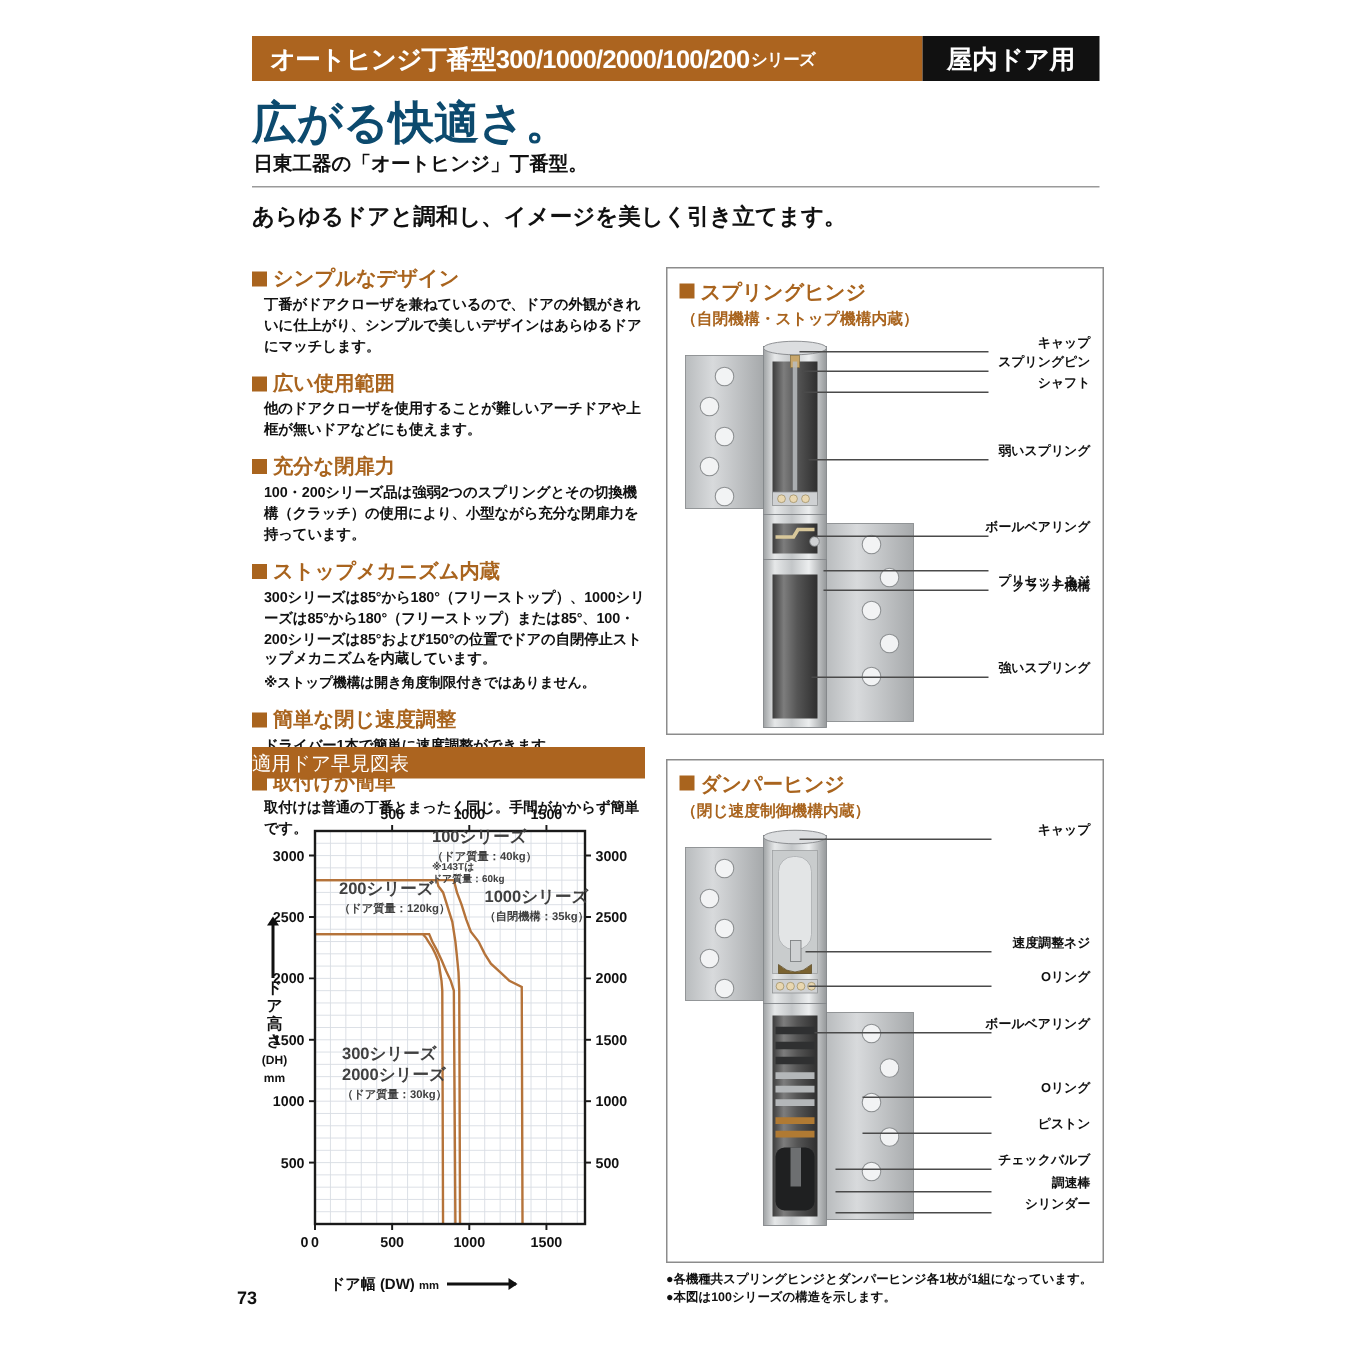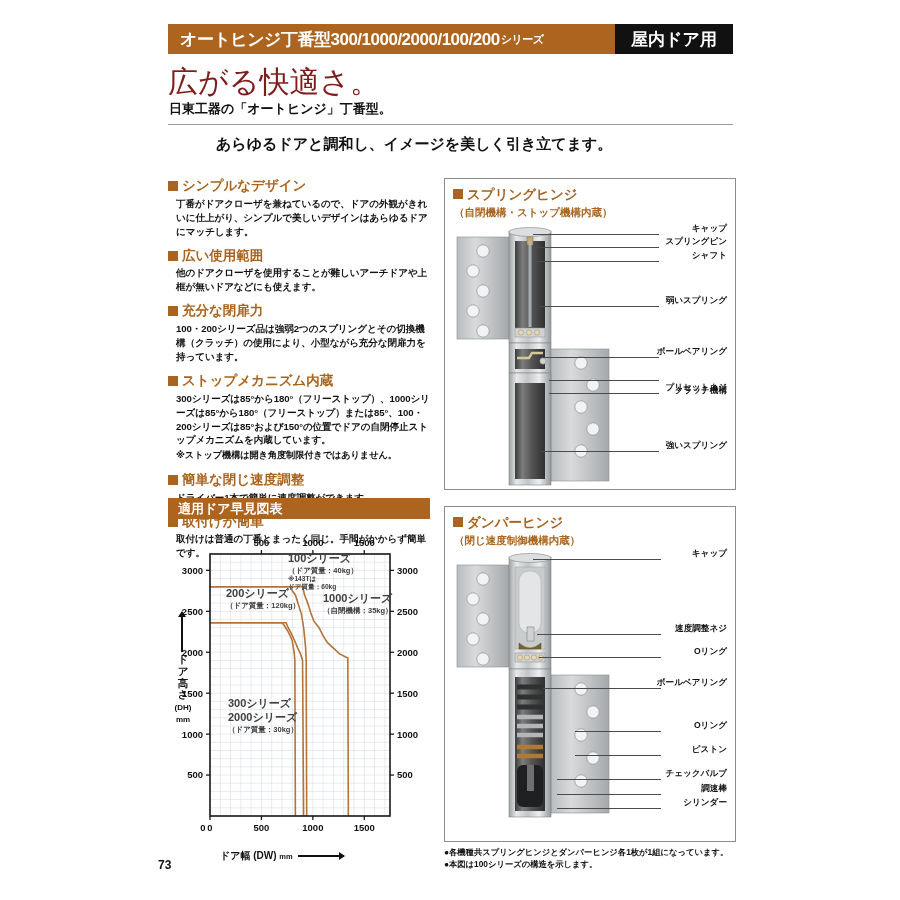--- a/index.html
+++ b/index.html
@@ -24,33 +24,33 @@
   .header-bar .orange .small { font-size: 11px; font-weight: bold; margin-left: 1px; }
   .header-bar .black {
     background: #111; color: #fff; width: 118px;
     display: flex; align-items: center; justify-content: center;
     font-weight: bold; font-size: 17px; letter-spacing: 0px;
   }
 
   
   .title-main {
     position: absolute; left: 168px; top: 62px;
-    font-size: 30px; font-weight: normal; color: #7f1d1d; letter-spacing: 0px;
+    font-size: 30px; font-weight: bold; color: #0c4a6e; letter-spacing: 0px;
   }
   .title-sub {
     position: absolute; left: 169px; top: 100px;
     font-size: 13px; font-weight: bold; color: #111;
   }
   .rule {
     position: absolute; left: 168px; top: 124px; width: 565px; height: 1px;
     background: #9a9a9a;
   }
   .lead {
     position: absolute; left: 168px; top: 135px;
-    font-size: 15px; font-weight: bold; color: #111; margin-left: 48px;
+    font-size: 15px; font-weight: bold; color: #111;
   }
 
   
   .features { position: absolute; left: 168px; top: 178px; width: 262px; }
   .feat { margin-bottom: 9px; }
   .feat-head {
     display: flex; align-items: flex-start; gap: 4px;
     color: #a9641e; font-weight: bold; font-size: 13.5px; line-height: 1.25;
   }
   .sq {
@@ -60,22 +60,22 @@
   .feat-body {
     font-size: 9.6px; color: #111; line-height: 1.45;
     margin-top: 2px; padding-left: 8px; font-weight: bold;
     letter-spacing: -0.1px;
   }
   .feat-note { font-size: 9.2px; }
 
   
   .chart-head {
     position: absolute; left: 168px; top: 498px; width: 262px; height: 21px;
-    background: #ac641f; color: #fff; font-weight: bold; font-size: 13px;
-    display: flex; align-items: center; padding-left: 10px;
+    background: #ac641f; color: #fff; font-weight: normal; font-size: 13px;
+    display: flex; align-items: center; 
   }
   .chart-wrap { position: absolute; left: 168px; top: 524px; width: 262px; height: 345px; }
 
   .chart-svg { display:block; }
 
   .c-annot { position: absolute; font-weight: bold; color: #404040; line-height: 1.25; }
   .c-annot .big { font-size: 11px; }
   .c-annot .sm  { font-size: 7.5px; }
   .c-annot .tiny{ font-size: 6.6px; }
 

